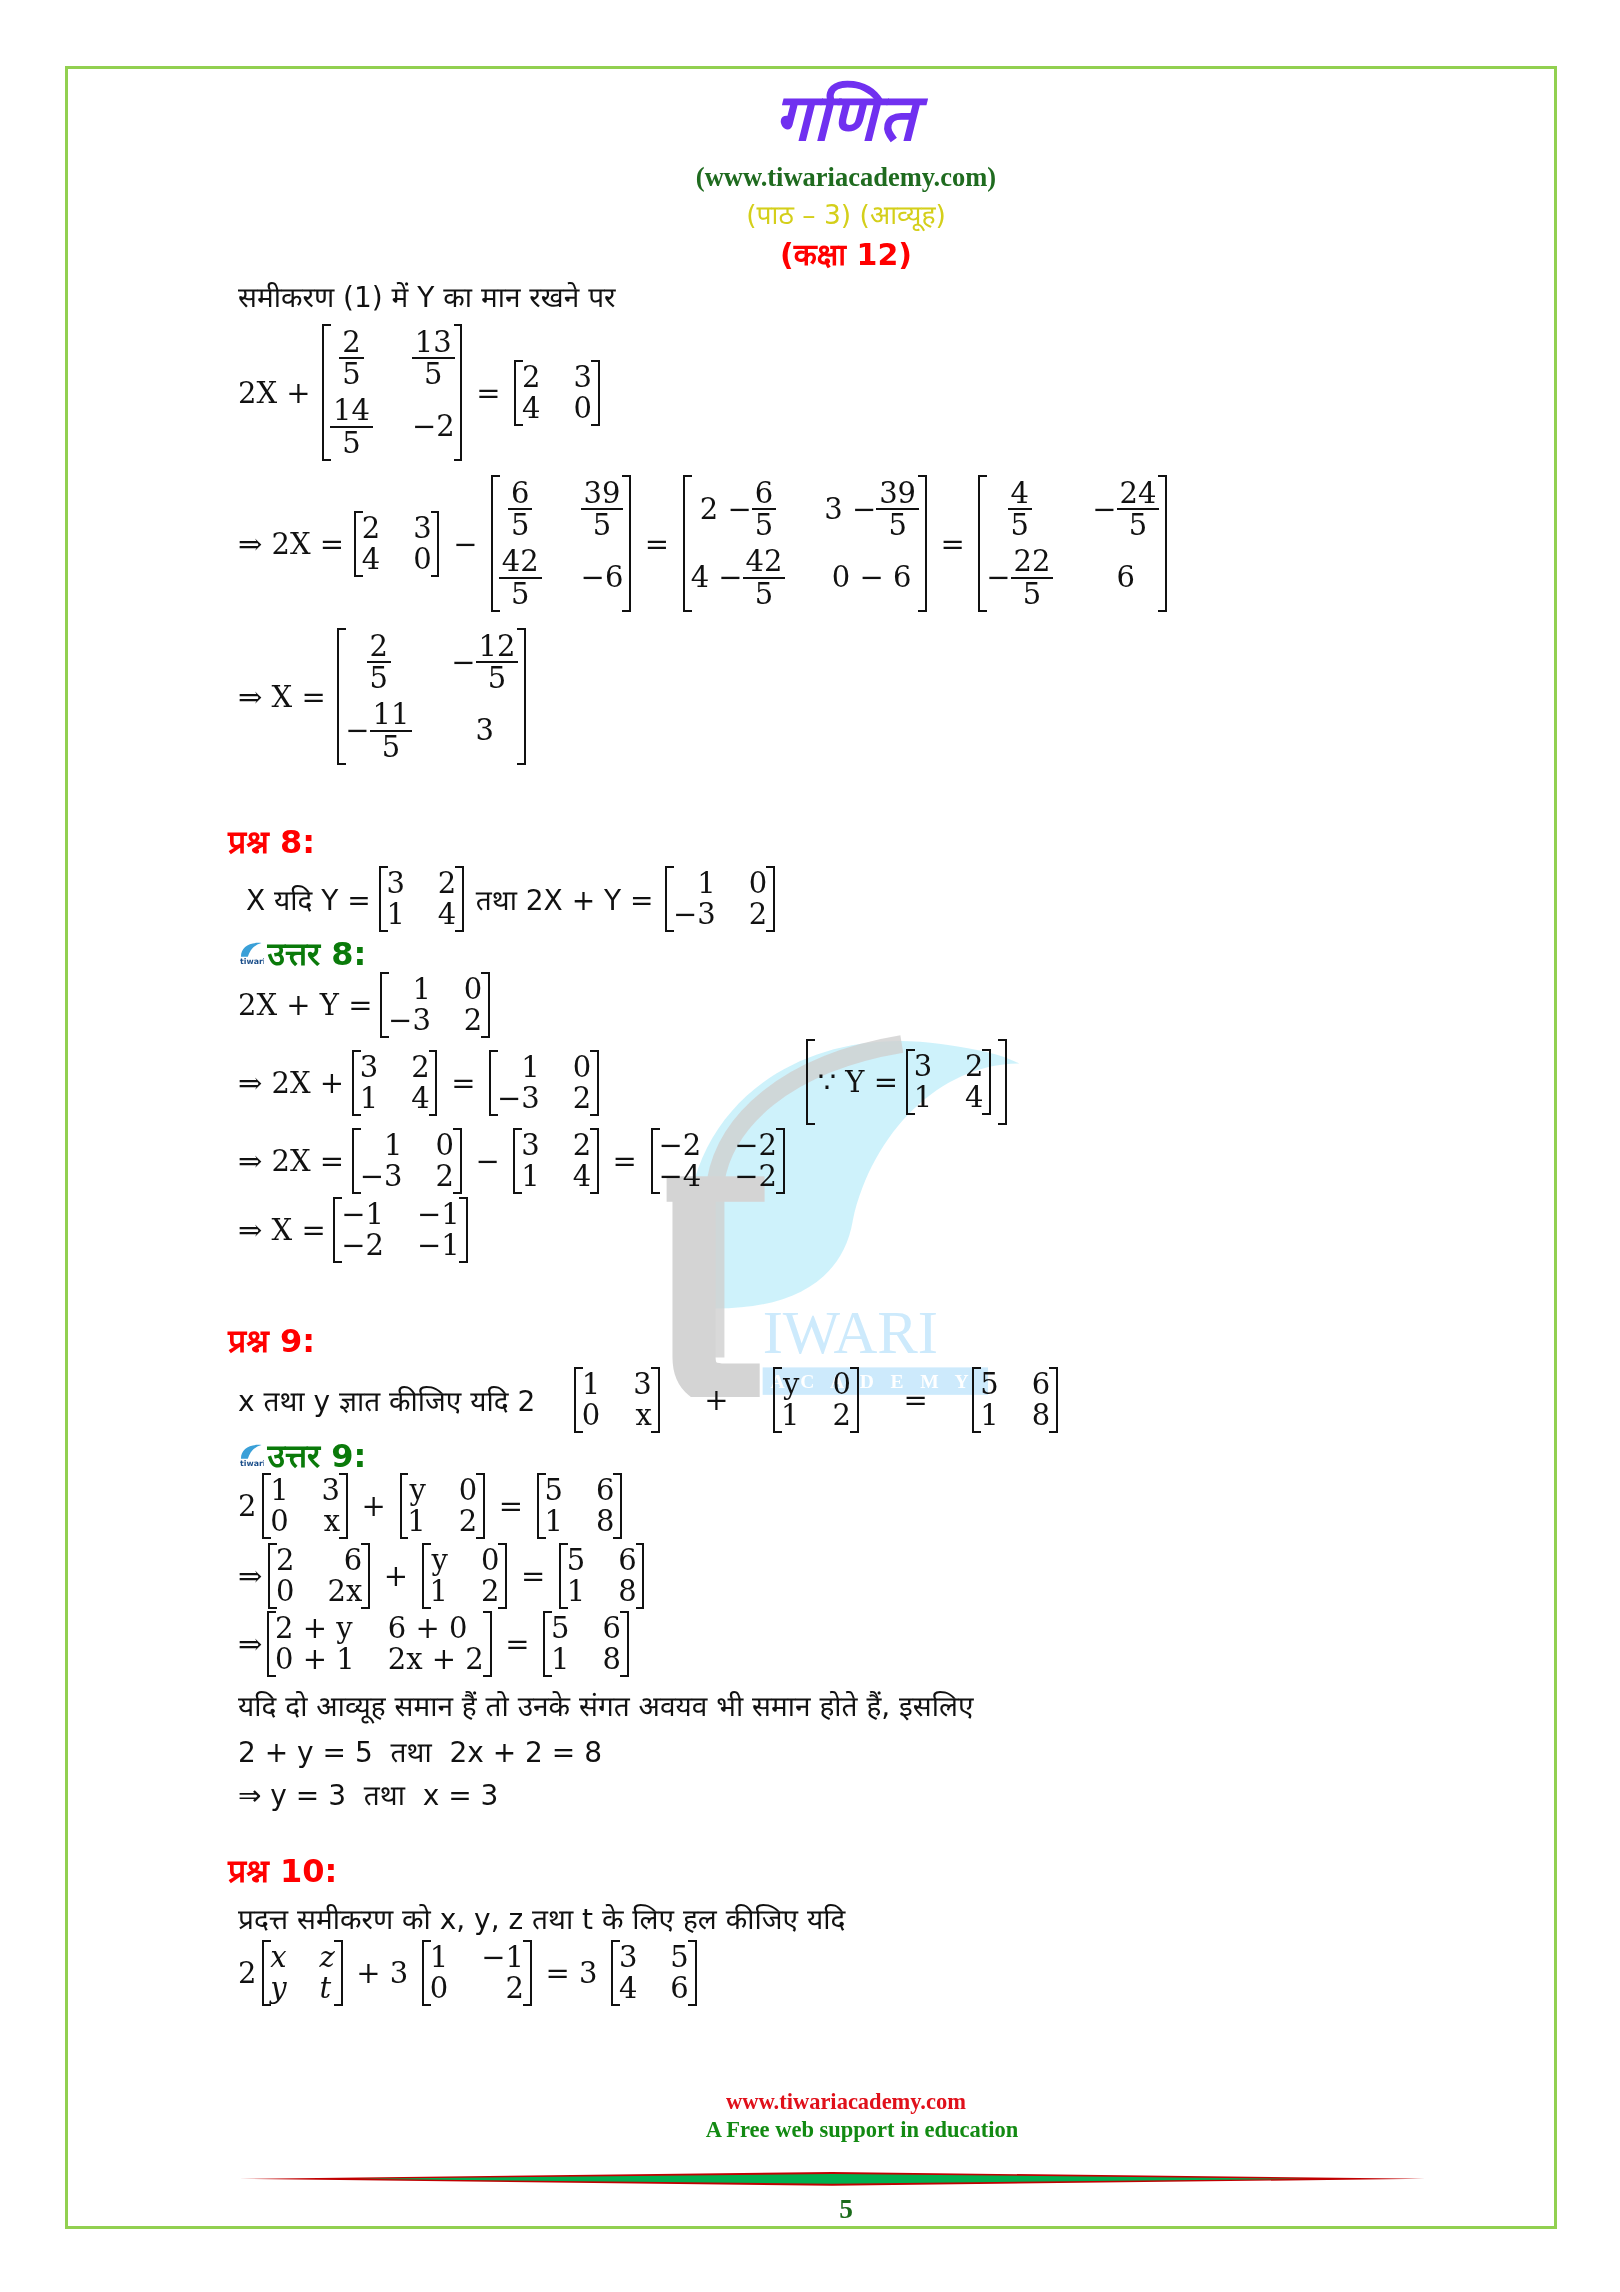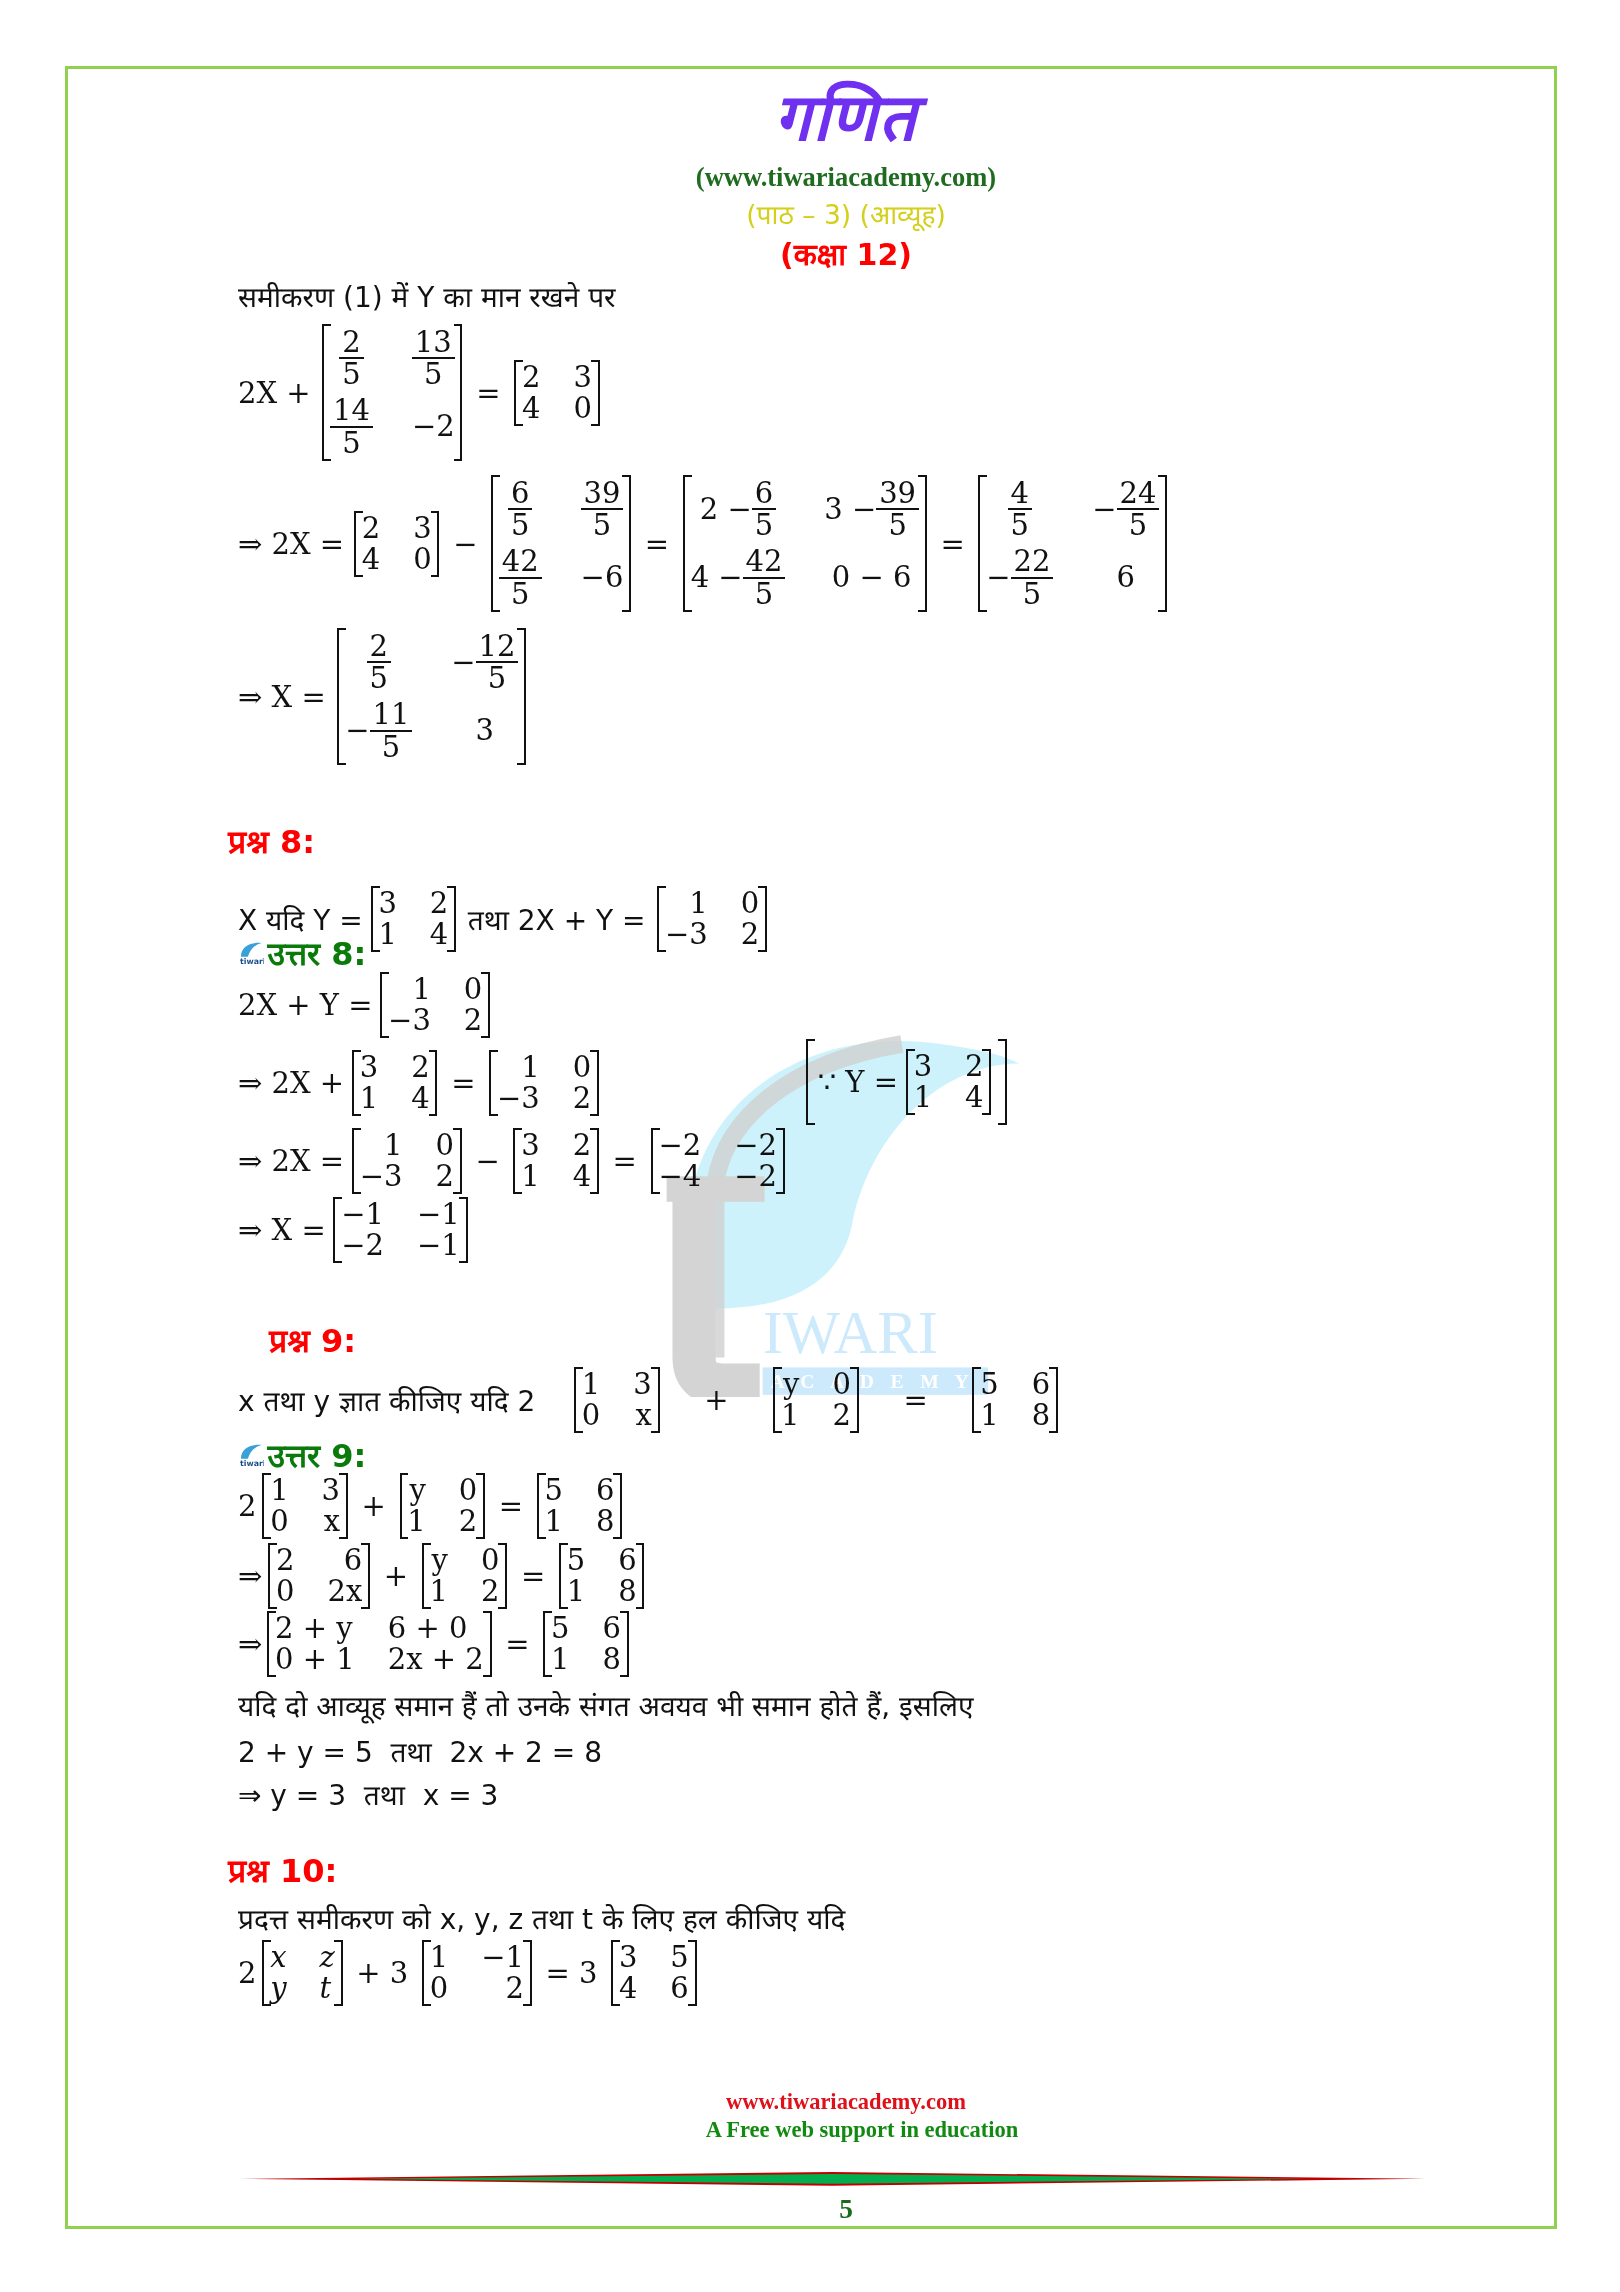--- a/index.html
+++ b/index.html
@@ -179,21 +179,21 @@
         </span></span>
     <span class="cell cellwrap">− <span class="frac">
           <span class="num">11</span>
           <span>5</span>
         </span></span>
     <span class="cell cellwrap">3</span>
   </span>
 </div>
 
 <div class="abs q-head" style="left:228px; top:819px;">प्रश्न 8:</div>
-<div class="abs math" style="left:238px; top:867px; height:63px;margin-top:20px;">
+<div class="abs math" style="left:246px; top:867px; height:63px;">
   <span class="txt">X यदि Y =</span>
   <span class="mat" style="margin-left:7.8px;">
     <span class="cell">3</span>
       <span class="cell">2</span>
     <span class="cell">1</span>
       <span class="cell">4</span>
   </span>
   <span class="txt" style="margin:0 7.8px;">तथा 2X + Y =</span>
   <span class="mat">
     <span class="cell">1</span>
@@ -274,21 +274,21 @@
 <div class="abs math" style="left:238px; top:1198px; height:63px;">
   <span>⇒ X =</span>
   <span class="mat" style="margin-left:7.8px;">
     <span class="cell">−1</span>
       <span class="cell">−1</span>
     <span class="cell">−2</span>
       <span class="cell">−1</span>
   </span>
 </div>
 
-<div class="abs q-head" style="left:228px; top:1318px;margin-left:41px;">प्रश्न 9:</div>
+<div class="abs q-head" style="left:228px; top:1318px;">प्रश्न 9:</div>
 <div class="abs math" style="left:238px; top:1368px; height:63px;gap:31px;">
   <span class="txt">x तथा y ज्ञात कीजिए यदि 2</span>
   <span class="mat" style="margin-left:7.8px;">
     <span class="cell">1</span>
       <span class="cell">3</span>
     <span class="cell">0</span>
       <span class="cell">x</span>
   </span>
   <span class="op">+</span>
   <span class="mat">

